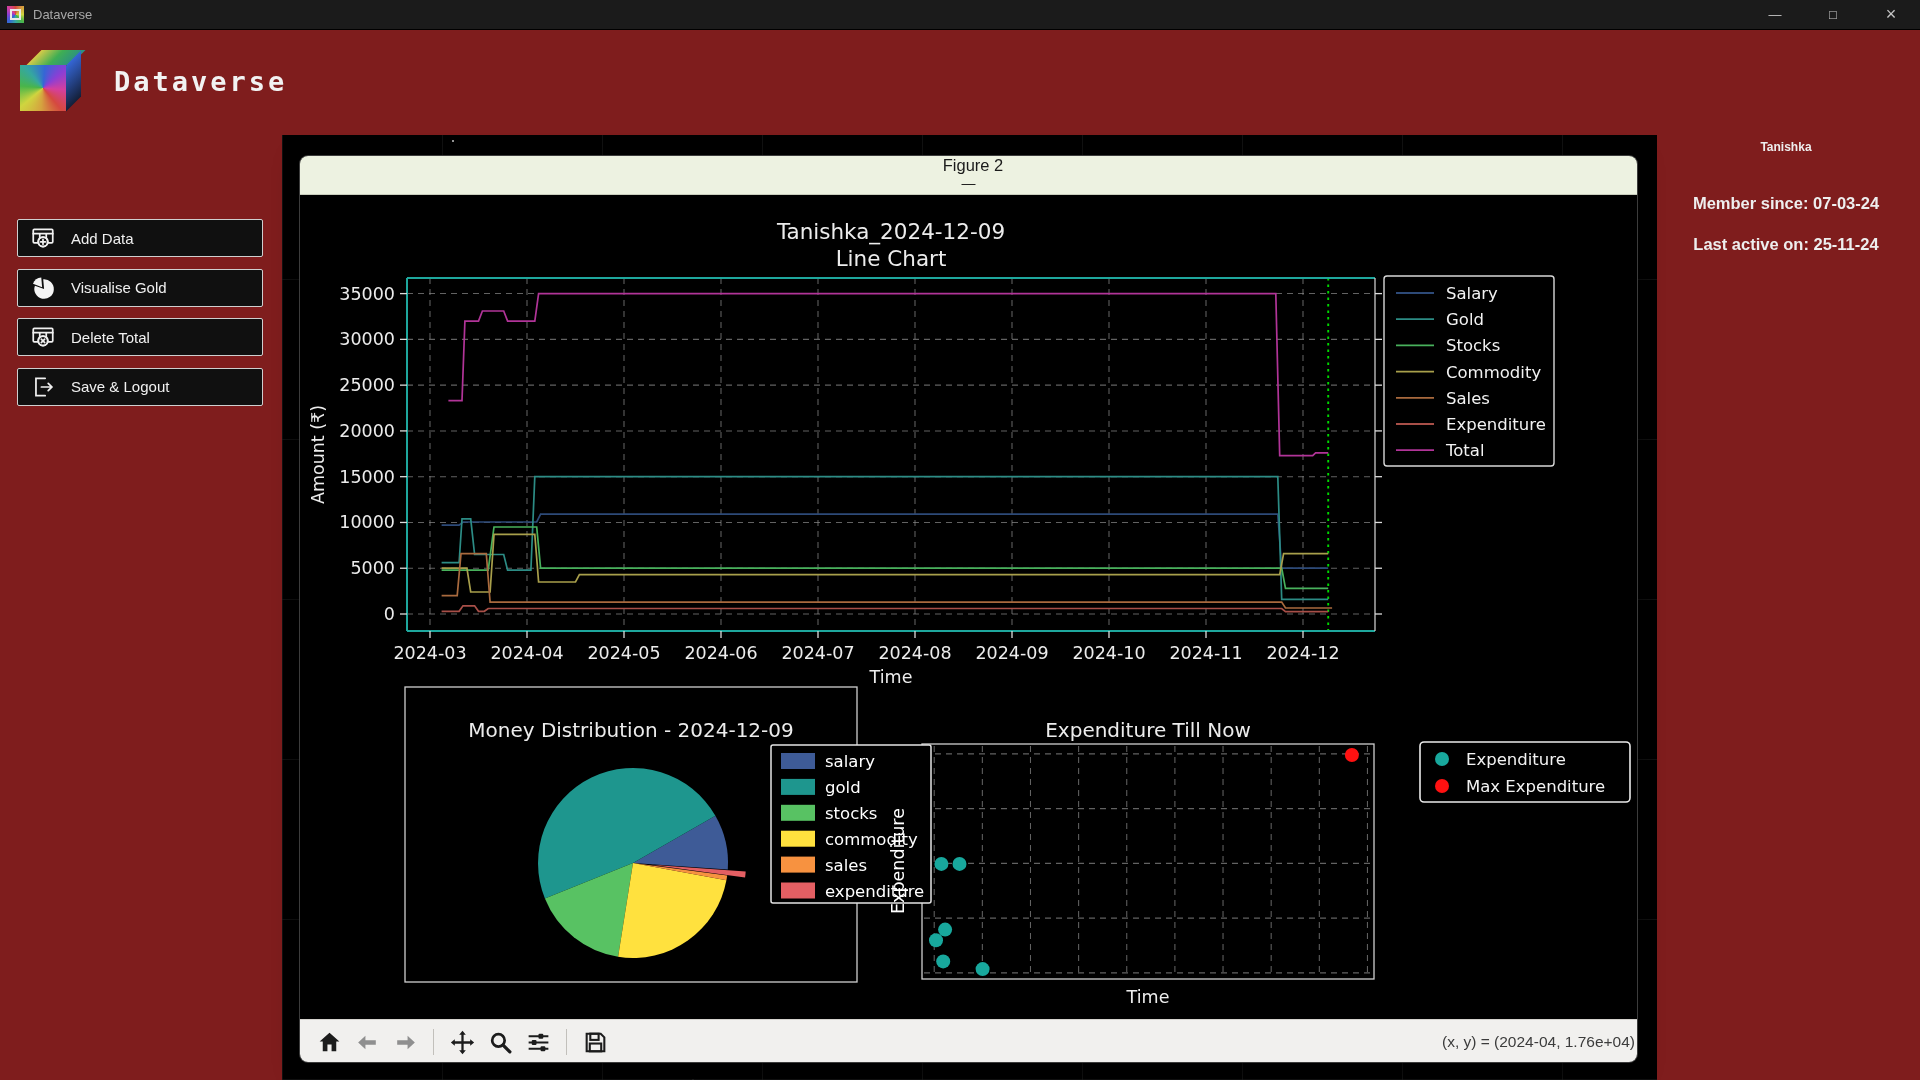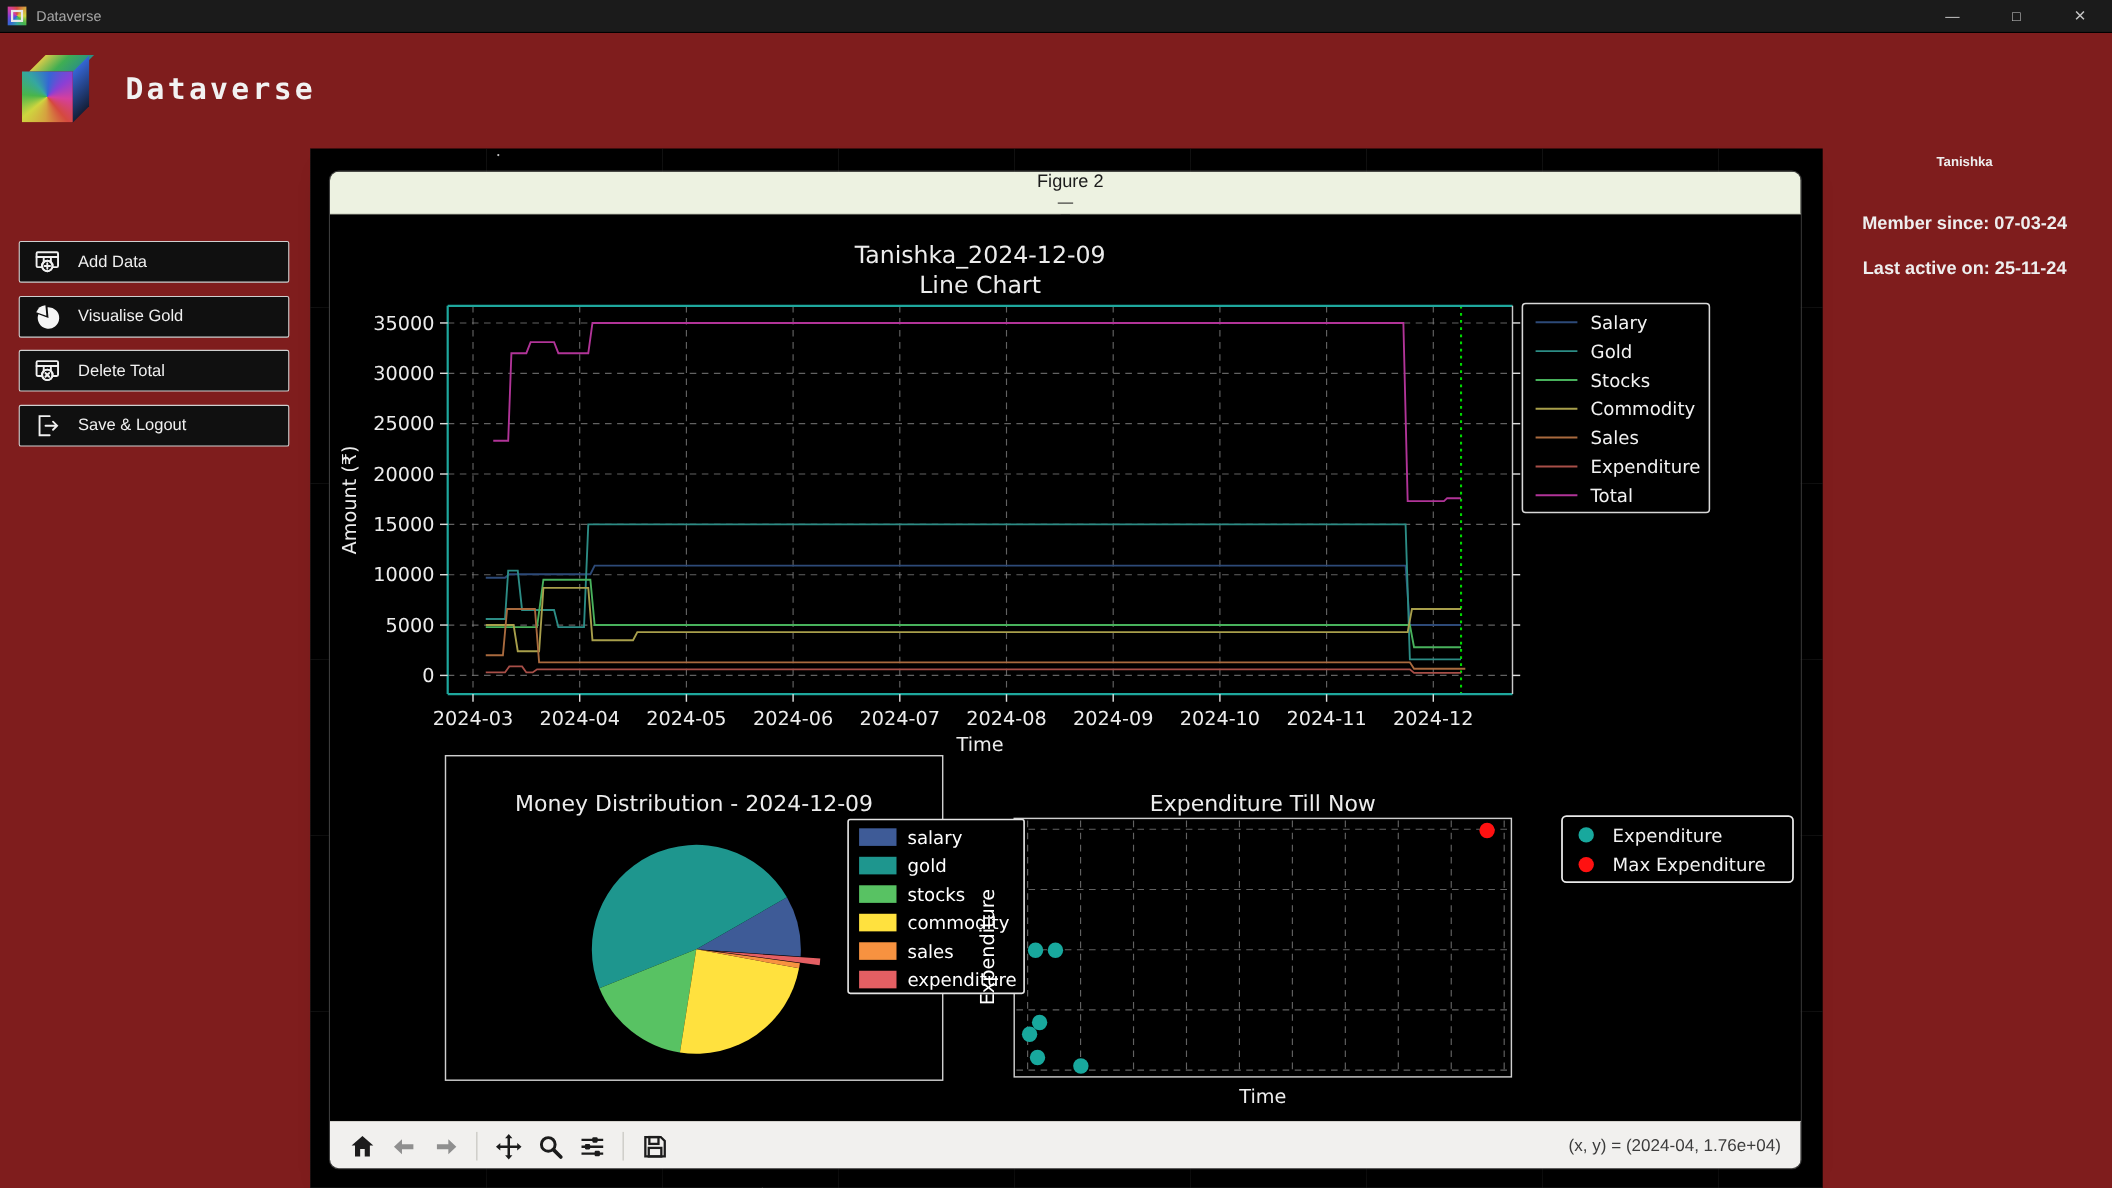--- a/index.html
+++ b/index.html
@@ -51,21 +51,21 @@
   .fig-titlebar{height:38px;background:#edf2e1;display:flex;align-items:center;border-bottom:1px solid #c9cdbd;flex-direction:column;}
   .fig-icon{margin-left:13px;width:20px;height:20px;}
   .fig-title{margin-left:9px;font-size:16.5px;color:#1b1b1b;flex:1 1 auto;}
   .fig-btn{width:56px;height:38px;display:flex;align-items:center;justify-content:center;color:#222;font-size:14px;cursor:default;}
   .fig-btn.close{font-size:20px;}
   .fig-canvas{position:relative;width:1337px;height:824px;background:#000;}
   .fig-toolbar{height:44px;background:#f1f0ee;border-top:1px solid #d4d2cd;display:flex;align-items:center;}
   .tb-icons{display:flex;align-items:center;margin-left:12px;gap:4px;}
   .tb-btn{width:34px;height:34px;display:flex;align-items:center;justify-content:center;border-radius:3px;cursor:default;}
   .tb-sep{width:1px;height:26px;background:#c2c0bb;margin:0 7px;}
-  .coords{flex:1 1 auto;text-align:right;padding-right:18px;color:#3c3c3c;font-size:15.5px;}
+  .coords{flex:1 1 auto;text-align:right;padding-right:2px;color:#3c3c3c;font-size:15.5px;}
   svg text{font-family:"DejaVu Sans",sans-serif;}
 </style>
 </head>
 <body>
 
 <div class="screen">
 
   <div class="os-titlebar">
     <div class="os-logo"></div>
     <div class="os-title">Dataverse</div>

